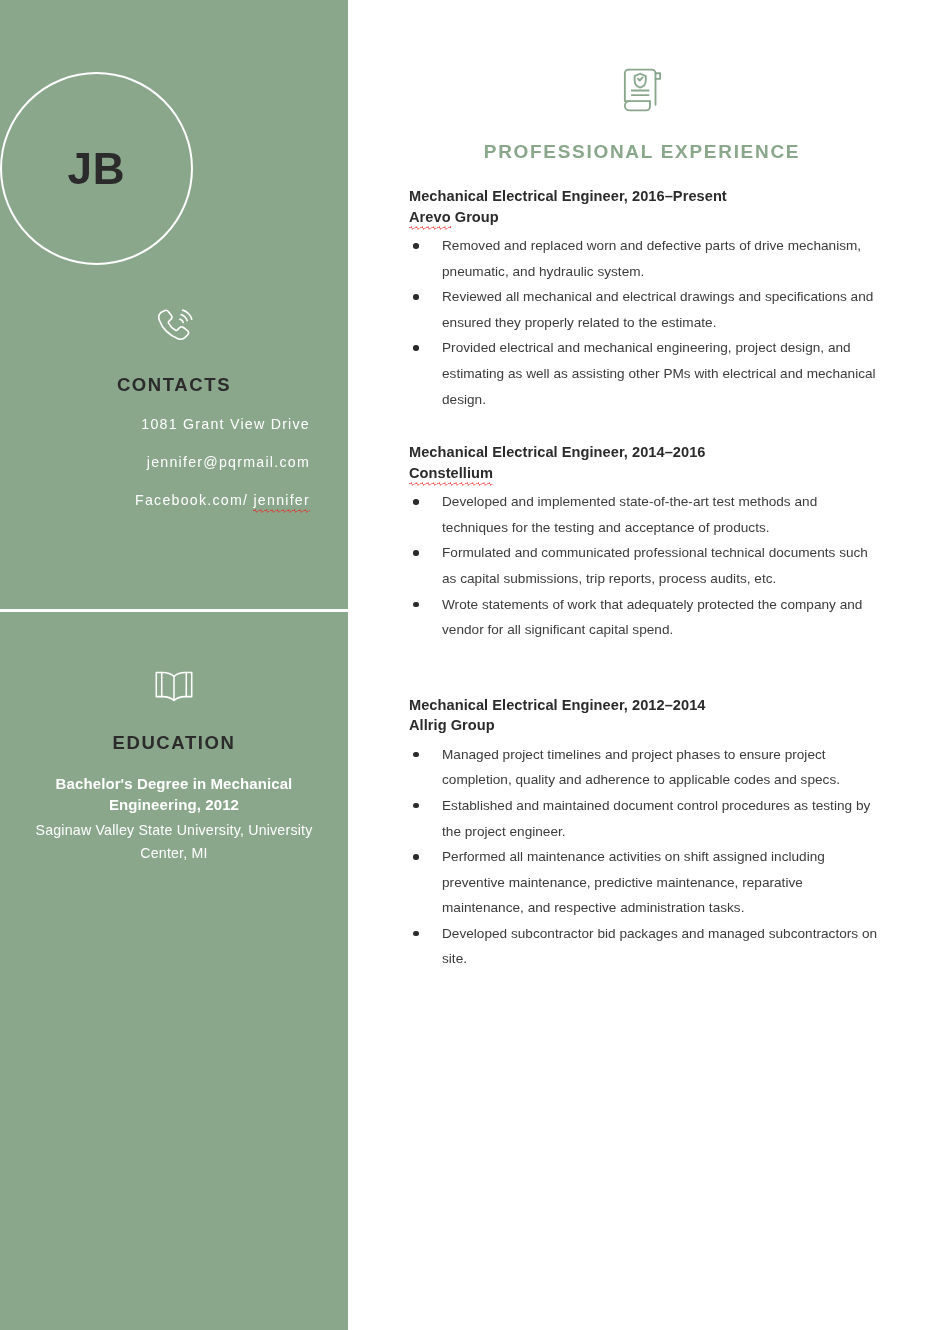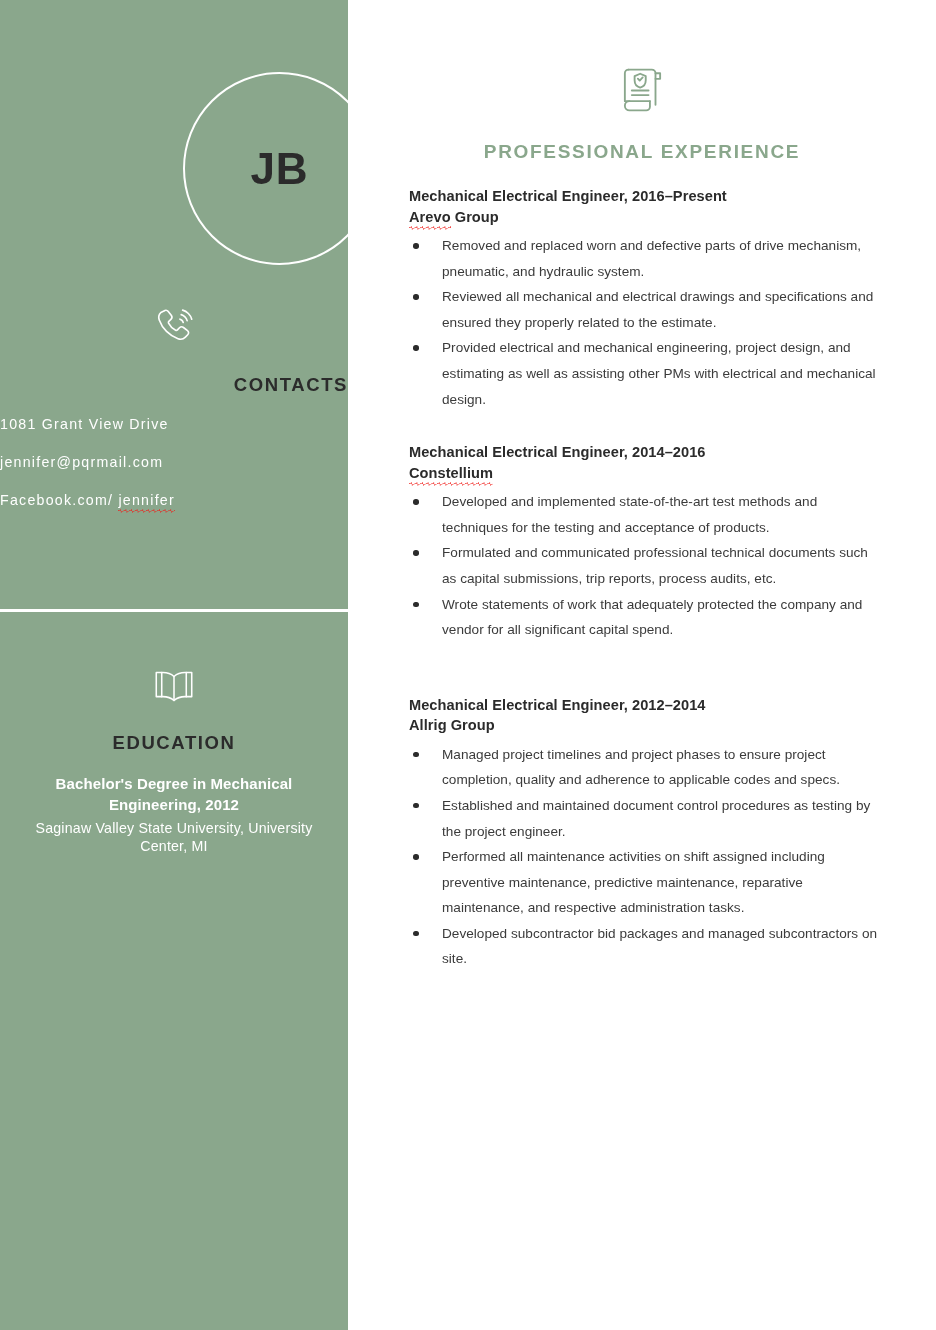--- a/index.html
+++ b/index.html
@@ -30,22 +30,21 @@
     background: #8aa78c;
     box-sizing: border-box;
   }
 
   .monogram-wrap {
     position: absolute;
     left: 0;
     top: 72px;
     width: 348px;
     display: flex;
-    justify-content: flex-end;
-    margin-left: 28px;
+    justify-content: flex-start;
   }
   .monogram-circle {
     width: 193px;
     height: 193px;
     border: 2px solid #ffffff;
     border-radius: 50%;
     display: flex;
     align-items: center;
     justify-content: center;
     box-sizing: border-box;
@@ -71,29 +70,29 @@
   .side-heading {
     position: absolute;
     left: 0;
     width: 348px;
     text-align: center;
     font-size: 18.5px;
     font-weight: bold;
     color: #2b2b2b;
     letter-spacing: 1.6px;
   }
-  #contacts-heading  { top: 374px; text-align: right; }
+  #contacts-heading  { top: 374px; }
   #education-heading { top: 732px; }
 
   .contact-lines {
     position: absolute;
     left: 0;
     top: 415px;
     width: 310px;
-    text-align: left;
+    text-align: right;
   }
   .contact-line {
     color: #ffffff;
     font-size: 14.2px;
     letter-spacing: 1.25px;
     line-height: 19px;
     margin-bottom: 19px;
     white-space: nowrap;
   }
   .contact-block { margin-bottom: 19px; }
@@ -139,21 +138,21 @@
   .edu-degree {
     color: #ffffff;
     font-size: 15px;
     font-weight: bold;
     line-height: 21px;
     letter-spacing: 0.1px;
   }
   .edu-school {
     color: #ffffff;
     font-size: 14.2px;
-    line-height: 18px;
+    line-height: 23px;
     letter-spacing: 0.2px;
     margin-top: 4px;
   }
 
   
   .main {
     position: absolute;
     left: 348px;
     top: 0;
     width: 588px;

